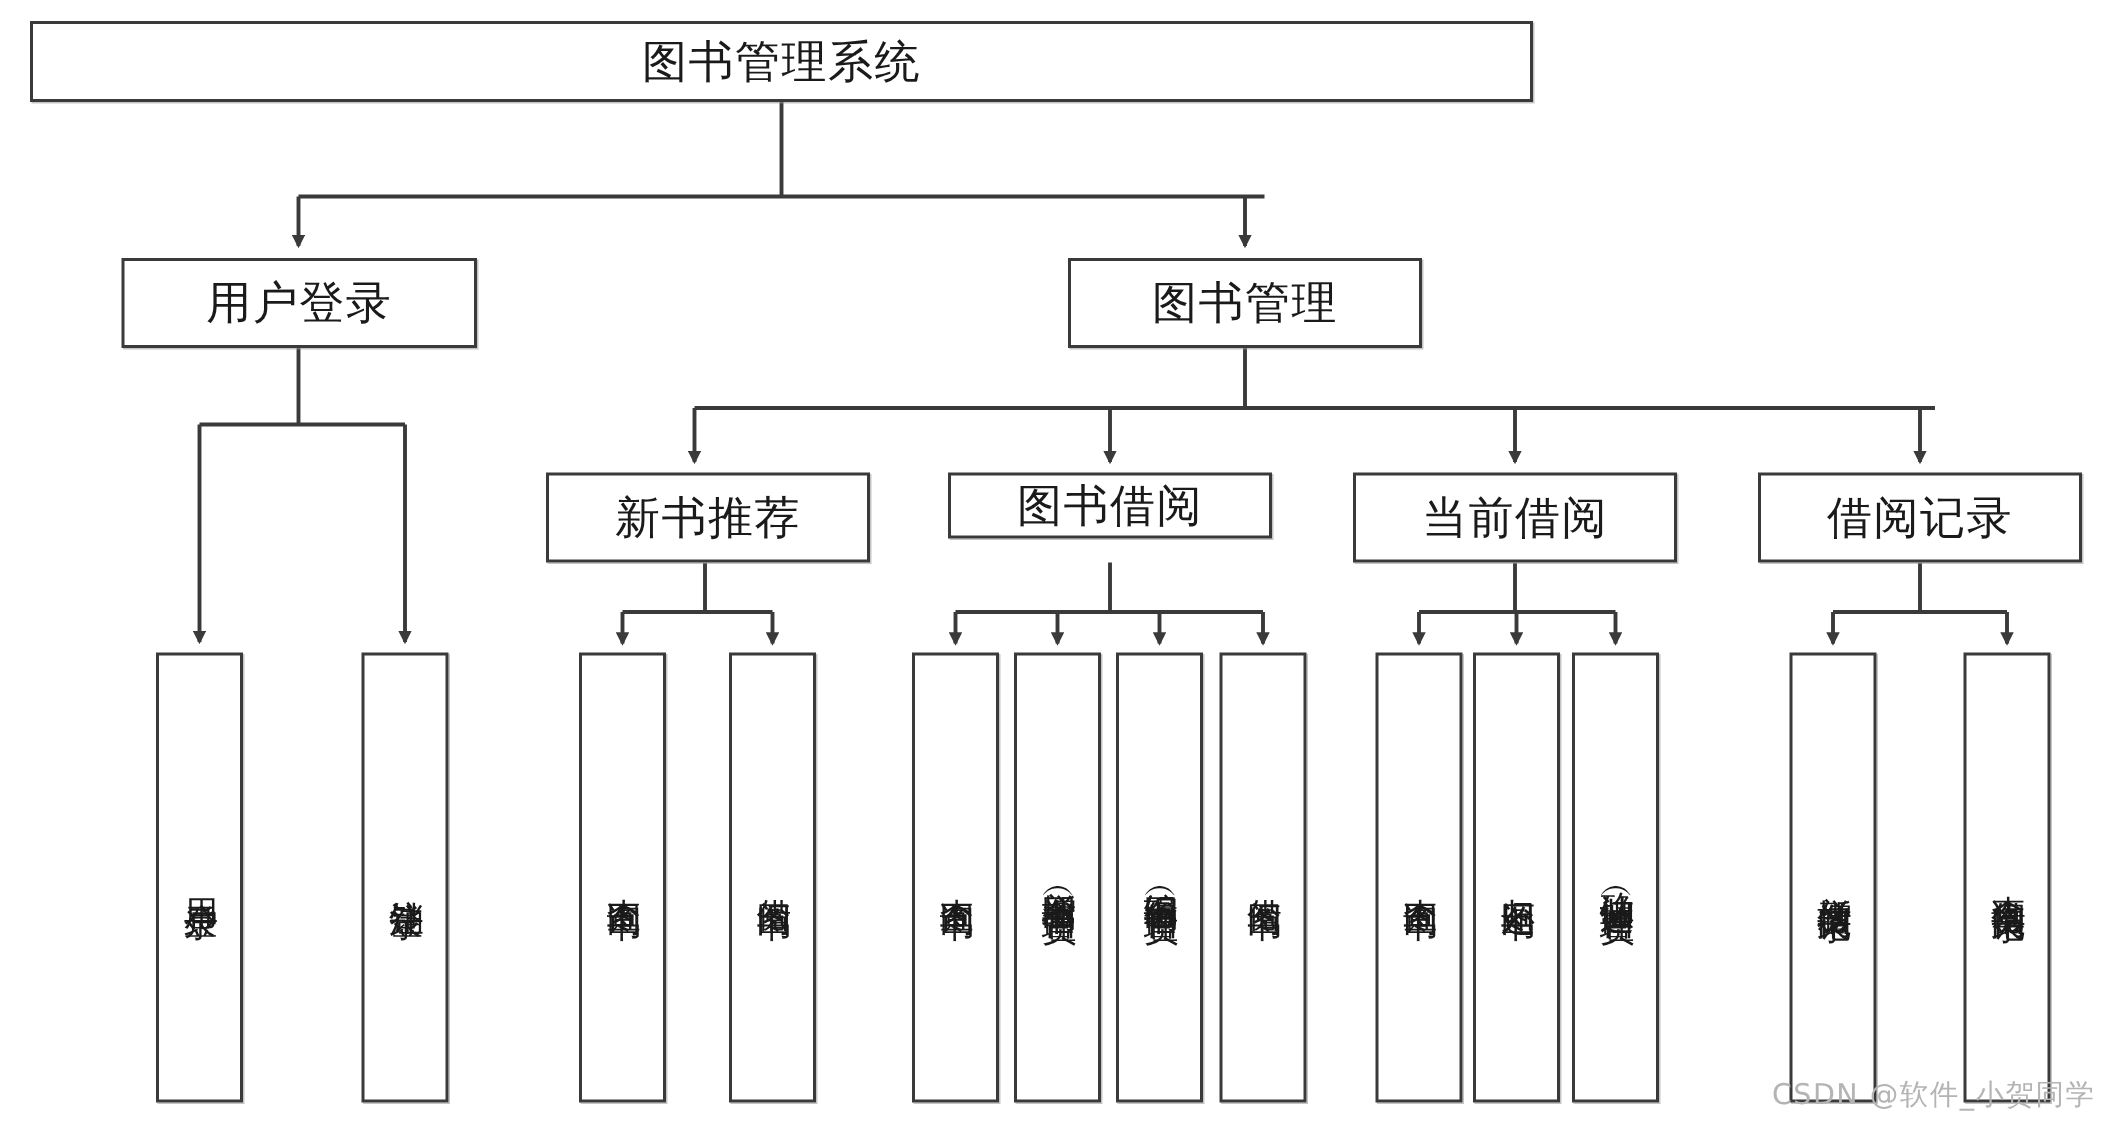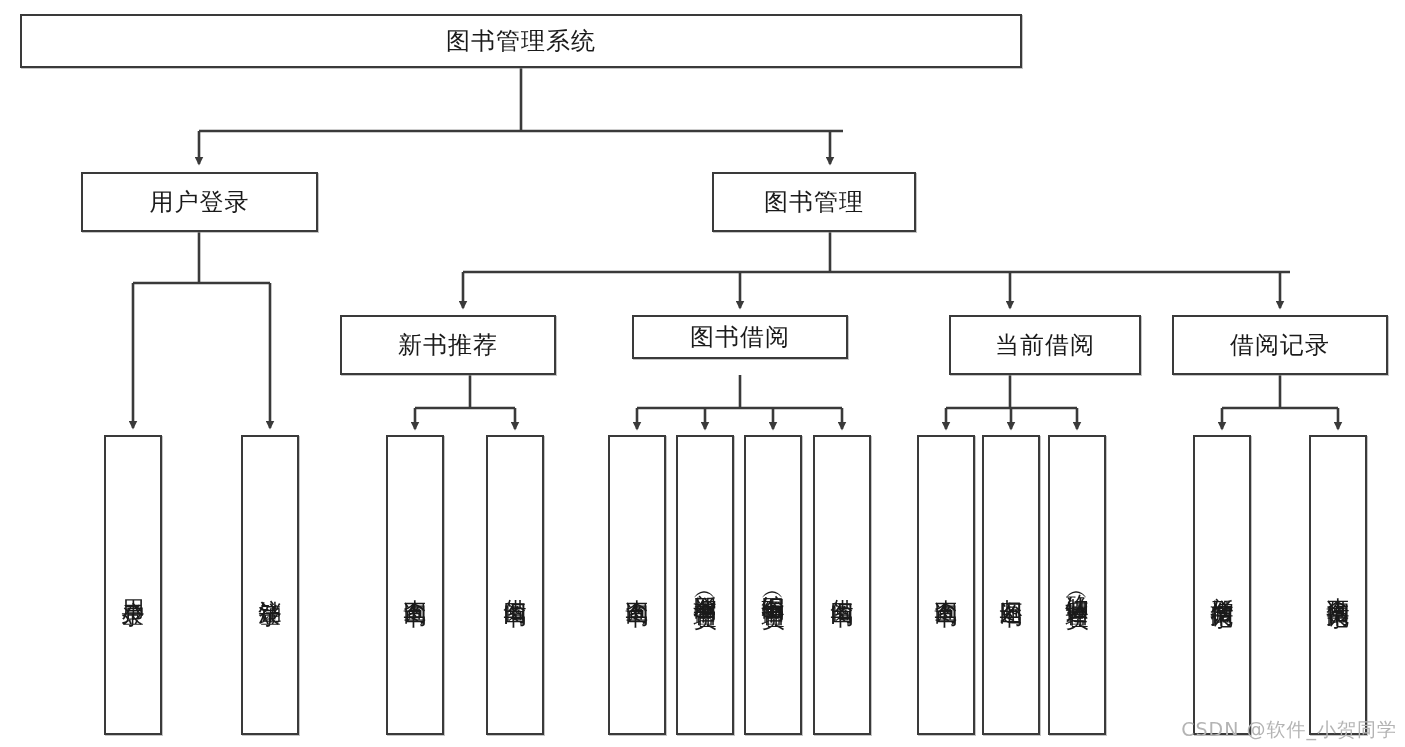--- a/index.html
+++ b/index.html
@@ -29,21 +29,21 @@
     box-sizing: border-box;
     border: 2px solid #3a3a3a;
     background: #ffffff;
     display: flex;
     align-items: center;
     justify-content: center;
     color: #1a1a1a;
     box-shadow: 1px 1px 0 rgba(150,150,150,0.55);
   }
   .node-label {
-    font-size: 24px;
+    font-size: 30px;
     line-height: 1.1;
     letter-spacing: 1px;
     white-space: nowrap;
   }
   .node-box.vertical {
     align-items: center;
     justify-content: center;
     padding: 6px 0;
   }
   .node-box.vertical .node-label {
@@ -123,31 +123,31 @@
     </g>
   </svg>
 
   <div class="node-box" style="left:20px; top:14px; width:1002px; height:54px;">
     <span class="node-label">图书管理系统</span>
   </div>
 
   <div class="node-box" style="left:81px; top:172px; width:237px; height:60px;">
     <span class="node-label">用户登录</span>
   </div>
-  <div class="node-box" style="left:712px; top:172px; width:204px; height:60px;">
+  <div class="node-box" style="left:712px; top:172px; width:236px; height:60px;">
     <span class="node-label">图书管理</span>
   </div>
 
-  <div class="node-box" style="left:340px; top:315px; width:216px; height:60px;">
+  <div class="node-box" style="left:364px; top:315px; width:216px; height:60px;">
     <span class="node-label">新书推荐</span>
   </div>
   <div class="node-box" style="left:632px; top:315px; width:216px; height:44px;">
     <span class="node-label">图书借阅</span>
   </div>
-  <div class="node-box" style="left:949px; top:315px; width:192px; height:60px;">
+  <div class="node-box" style="left:902px; top:315px; width:216px; height:60px;">
     <span class="node-label">当前借阅</span>
   </div>
   <div class="node-box" style="left:1172px; top:315px; width:216px; height:60px;">
     <span class="node-label">借阅记录</span>
   </div>
 
   <div class="node-box vertical" style="left:104px; top:435px; width:58px; height:300px;">
     <span class="node-label">用户登录</span>
   </div>
   <div class="node-box vertical" style="left:241px; top:435px; width:58px; height:300px;">

